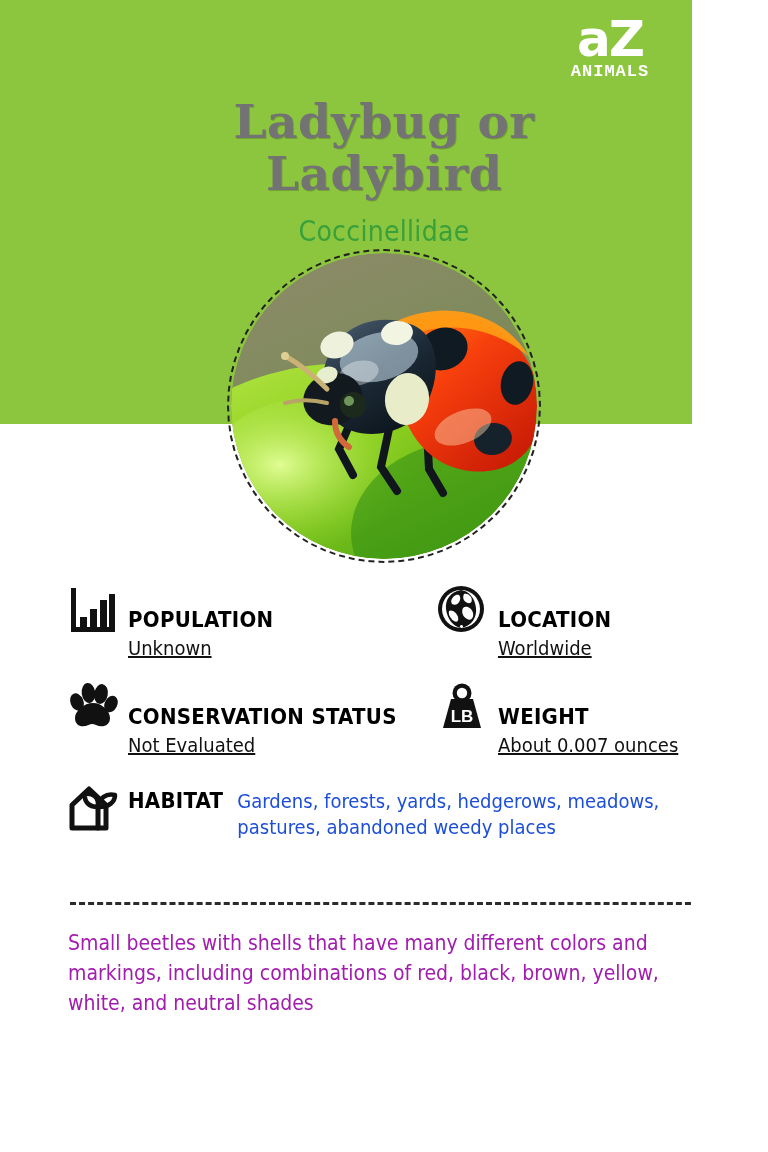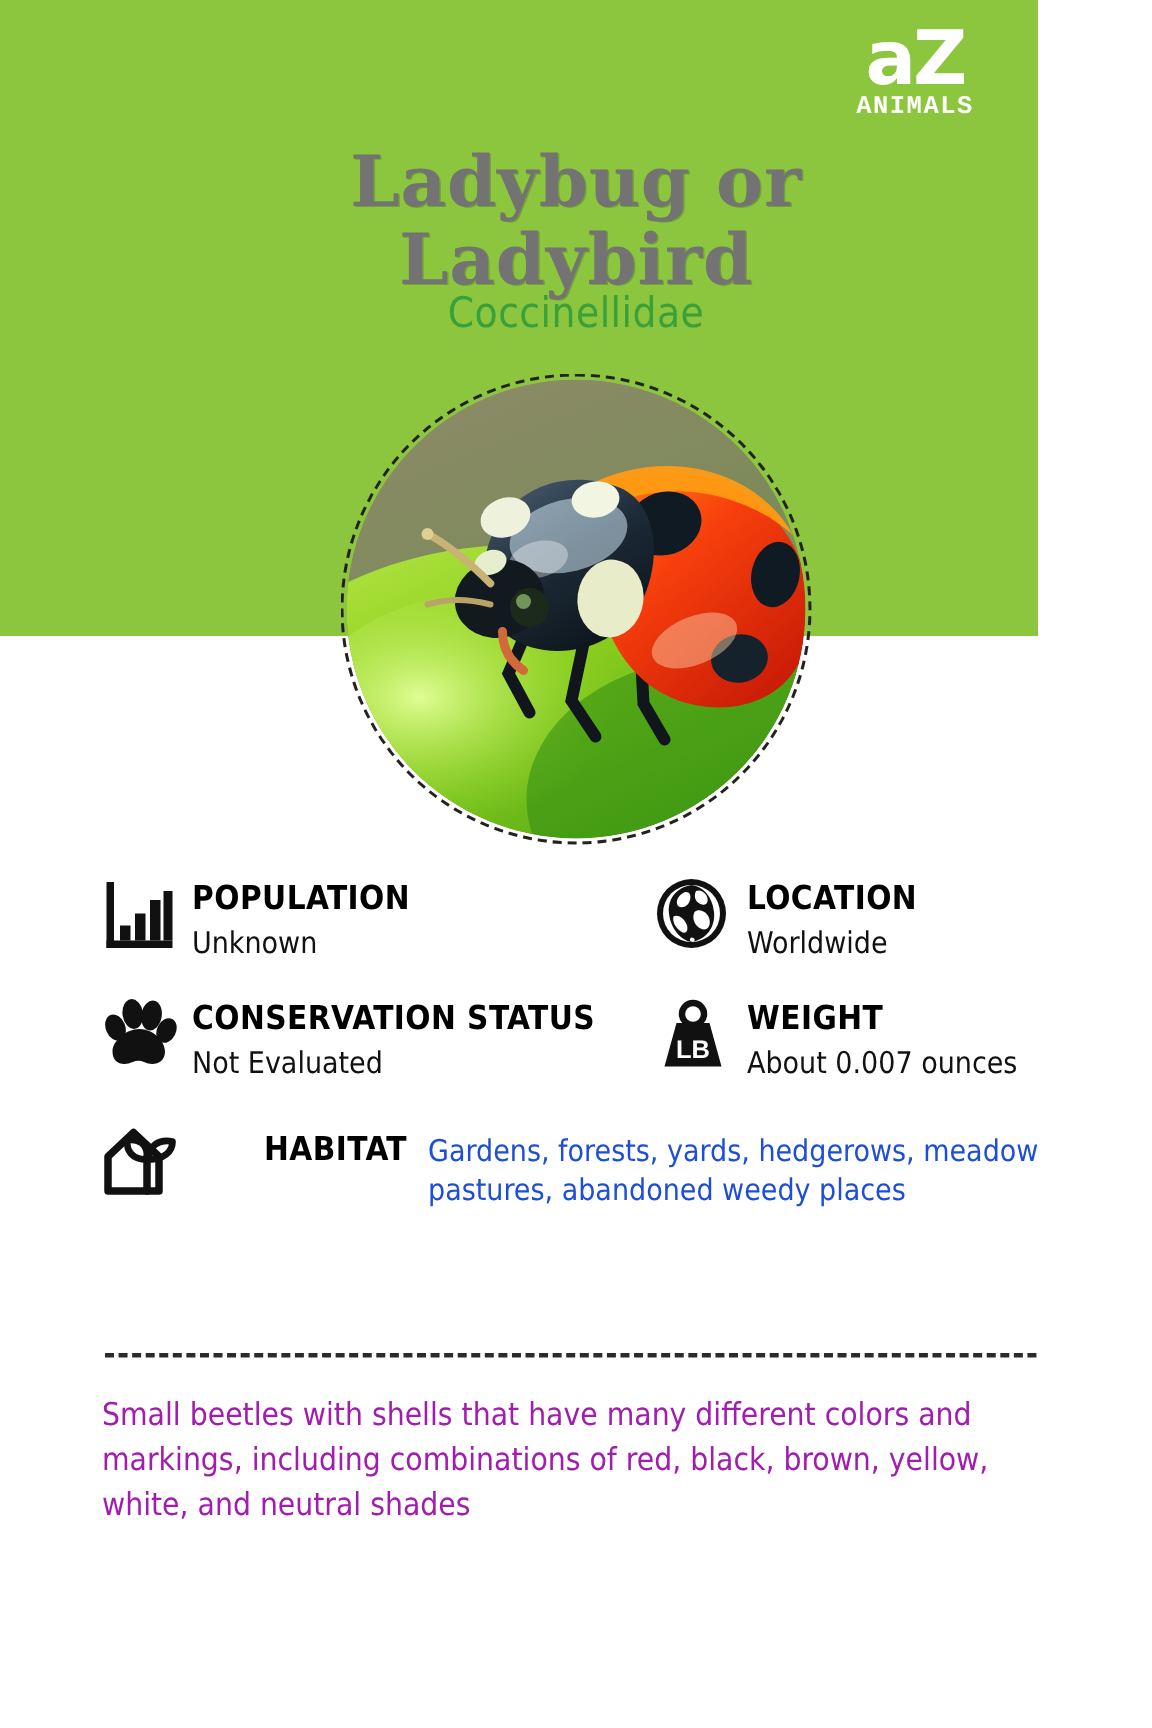--- a/index.html
+++ b/index.html
@@ -68,21 +68,21 @@
     font-weight: 700;
     font-size: 47px;
     line-height: 52px;
     color: #737373;
     letter-spacing: 0.5px;
     text-shadow: 1px 1px 0 rgba(0,0,0,0.18);
     z-index: 5;
   }
   .subtitle {
     position: absolute;
-    top: 192px;
+    top: 215px;
     left: 0;
     width: 768px;
     text-align: center;
     font-family: "DejaVu Sans Condensed", "Liberation Sans Narrow", "Liberation Sans", sans-serif;
     font-size: 28px;
     font-weight: 400;
     color: #3aa03a;
     letter-spacing: 0.3px;
     z-index: 5;
   }
@@ -136,56 +136,56 @@
     width: 62px;
     min-width: 62px;
     height: 62px;
     display: flex;
     align-items: flex-start;
     justify-content: flex-start;
     padding-top: 2px;
   }
   .stat-icon svg { display: block; }
 
-  .stat-text { padding-top: 6px; }
+  .stat-text { padding-top: 6px; margin-top: 20px; }
   .stat-label {
     font-family: "DejaVu Sans Condensed", "Liberation Sans Narrow", "Liberation Sans", sans-serif;
     font-size: 22px;
     font-weight: 700;
     color: #000000;
     letter-spacing: 0.3px;
     line-height: 24px;
     white-space: nowrap;
   }
   .stat-value {
     font-family: "DejaVu Sans Condensed", "Liberation Sans Narrow", "Liberation Sans", sans-serif;
     font-size: 20px;
     font-weight: 400;
     color: #111111;
     line-height: 26px;
     margin-top: 3px;
+    text-decoration: underline;
   }
 
   
   .habitat-row { display: flex; align-items: flex-start; margin-top: 4px; }
   .habitat-icon {
     width: 62px; min-width: 62px; height: 62px;
     display: flex; align-items: center; padding-top: 2px;
   }
   .habitat-body { display: flex; align-items: flex-start; padding-top: 12px; }
   .habitat-label {
     font-family: "DejaVu Sans Condensed", "Liberation Sans Narrow", "Liberation Sans", sans-serif;
     font-size: 22px;
     font-weight: 700;
     color: #000000;
     letter-spacing: 0.3px;
     white-space: nowrap;
     margin-right: 14px;
     line-height: 26px;
-    margin-left: 48px;
   }
   .habitat-value {
     font-family: "DejaVu Sans Condensed", "Liberation Sans Narrow", "Liberation Sans", sans-serif;
     font-size: 20px;
     font-weight: 400;
     color: #1d4ed8;
     line-height: 26px;
     max-width: 470px;
   }
 

